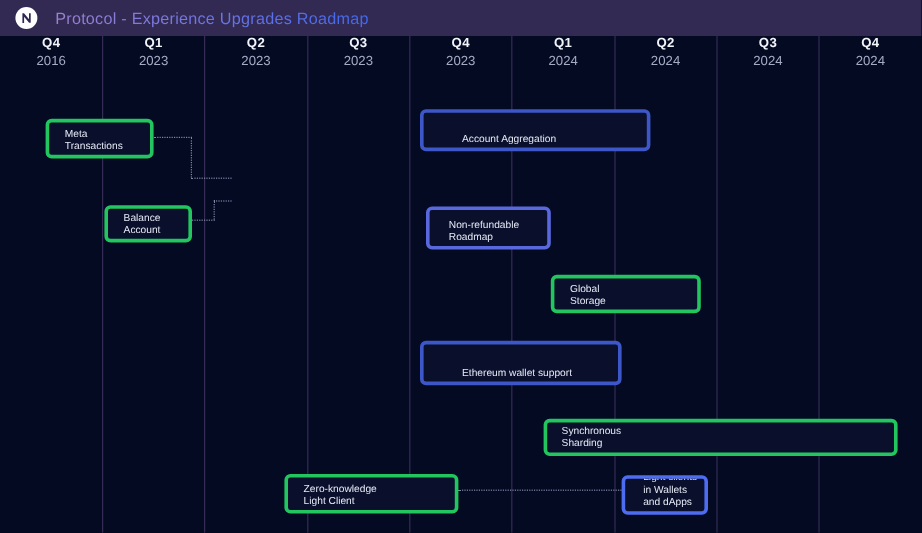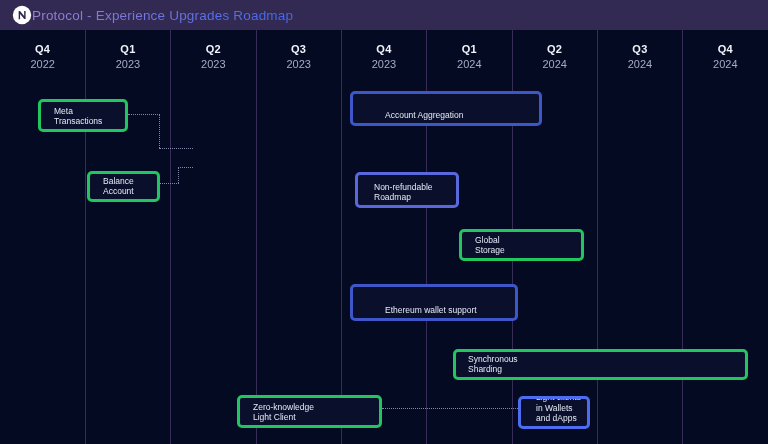--- a/index.html
+++ b/index.html
@@ -6,42 +6,42 @@
   body {
     width:768px; height:444px; overflow:hidden;
     background:#050a23;
     font-family:"Liberation Sans", sans-serif;
     position:relative;
   }
   
   .header {
     position:absolute; left:0; top:0; width:768px; height:30px;
     background:#322a52;
-    display:flex; align-items:center; gap:0;
+    display:flex; align-items:center; gap:14px;
     padding-left:12px; box-sizing:border-box;
   }
   .logo { width:20px; height:20px; display:block; }
   .title {
     margin:0; font-size:13.5px; font-weight:500; letter-spacing:.2px;
     color:#7f7ad8;
   }
   @supports ((-webkit-background-clip:text) or (background-clip:text)) {
     .title {
       background:linear-gradient(90deg,#9a82d2 0%,#7176e4 45%,#4168ee 100%);
       -webkit-background-clip:text; background-clip:text;
       -webkit-text-fill-color:transparent; color:transparent;
     }
   }
   
   .chart { position:absolute; left:0; top:30px; width:768px; height:414px; }
   .gridline {
     position:absolute; top:0; bottom:0; width:1px;
     background:#362c55;
   }
-  .cols { display:flex; width:100%; padding-top:13px; box-sizing:border-box; }
+  .cols { display:flex; width:100%; box-sizing:border-box; }
   .col { flex:1 1 0; text-align:center; }
   .q  { font-size:11px; font-weight:bold; color:#f2f4fa; letter-spacing:.3px; }
   .yr { font-size:11px; color:#a6abc4; margin-top:3px; }
   
   .conn-h { position:absolute; height:0; border-top:1px dotted #8087a8; }
   .conn-v { position:absolute; width:0; border-left:1px dotted #8087a8; }
   
   .task {
     position:absolute; display:flex; align-items:flex-end;
     background:#0a102c; border:3px solid #22c55e; border-radius:5px;
@@ -91,21 +91,21 @@
   <div class="gridline" style="left:256px"></div>
   <div class="gridline" style="left:341px"></div>
   <div class="gridline" style="left:426px"></div>
   <div class="gridline" style="left:512px"></div>
   <div class="gridline" style="left:597px"></div>
   <div class="gridline" style="left:682px"></div>
 
   <div class="cols">
     <div class="col">
       <div class="q">Q4</div>
-      <div class="yr">2022</div>
+      <div class="yr">2016</div>
     </div>
     <div class="col">
       <div class="q">Q1</div>
       <div class="yr">2023</div>
     </div>
     <div class="col">
       <div class="q">Q2</div>
       <div class="yr">2023</div>
     </div>
     <div class="col">

